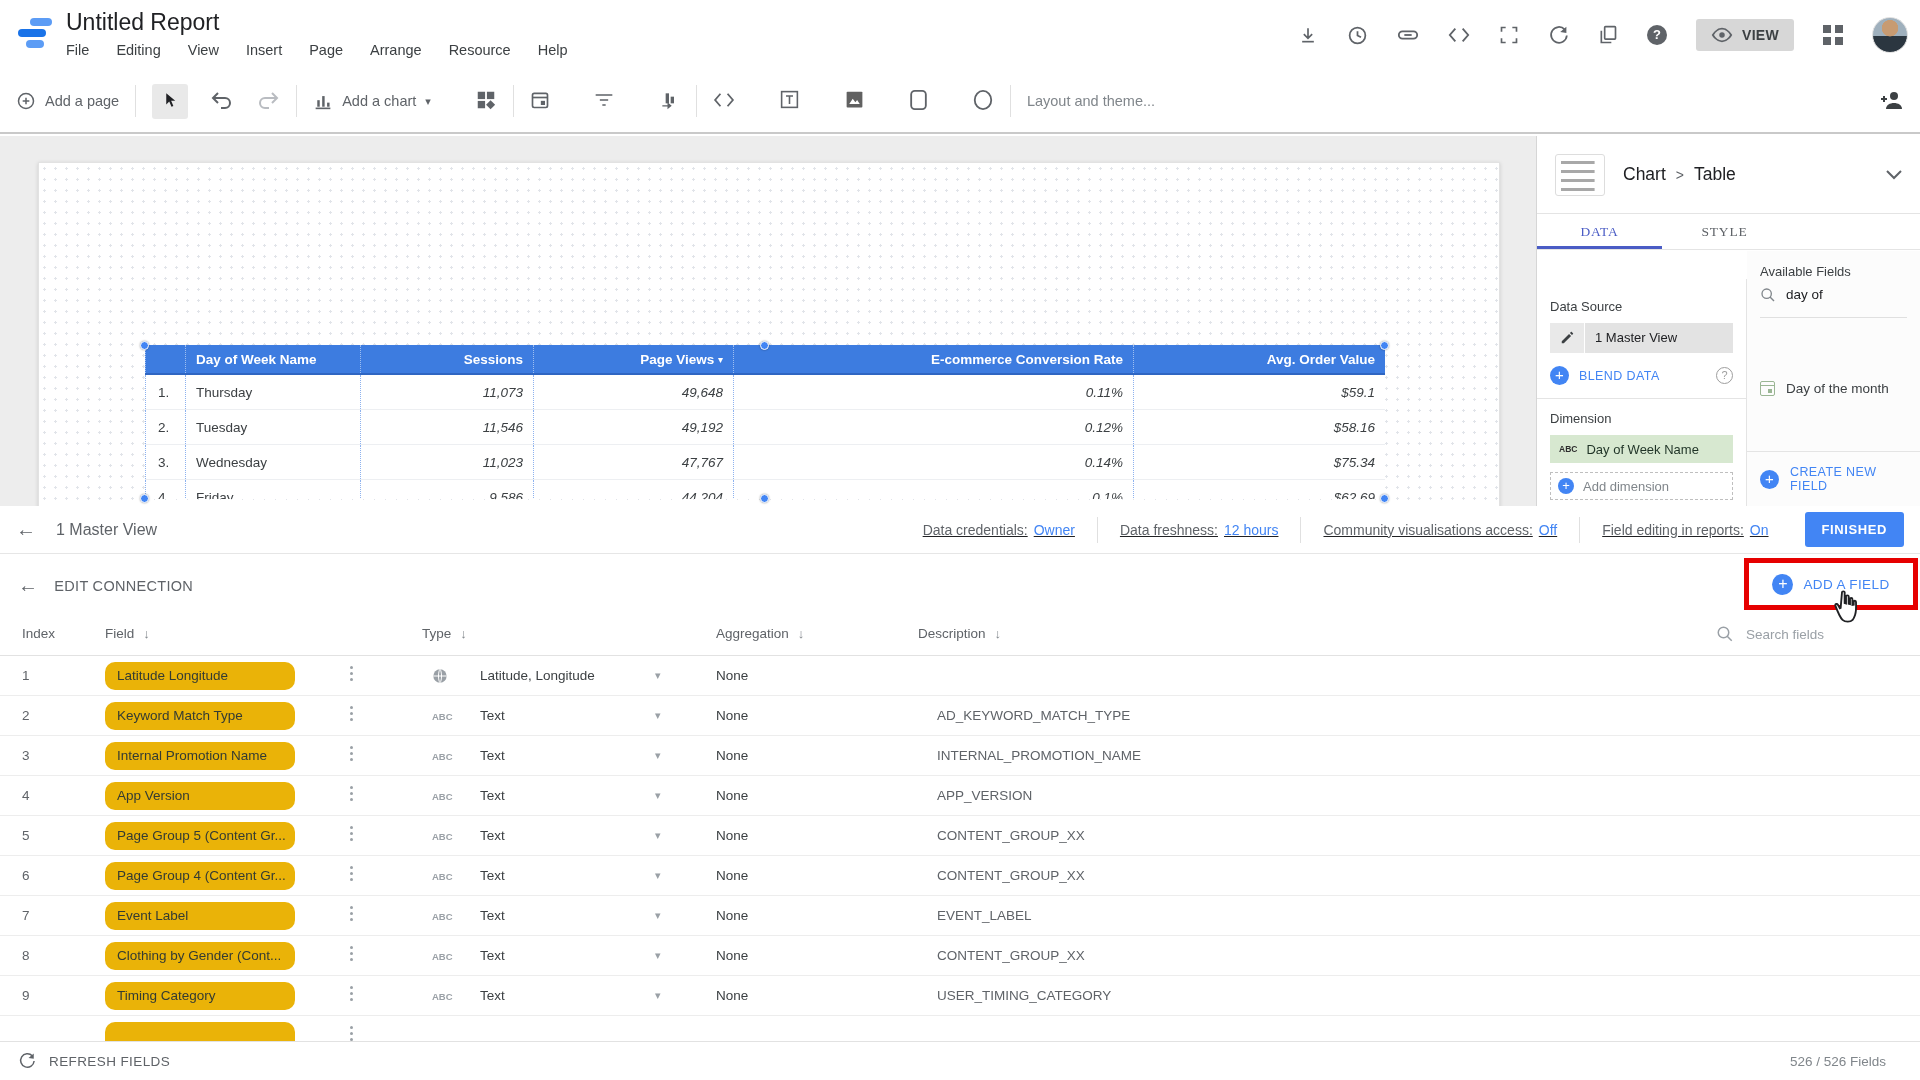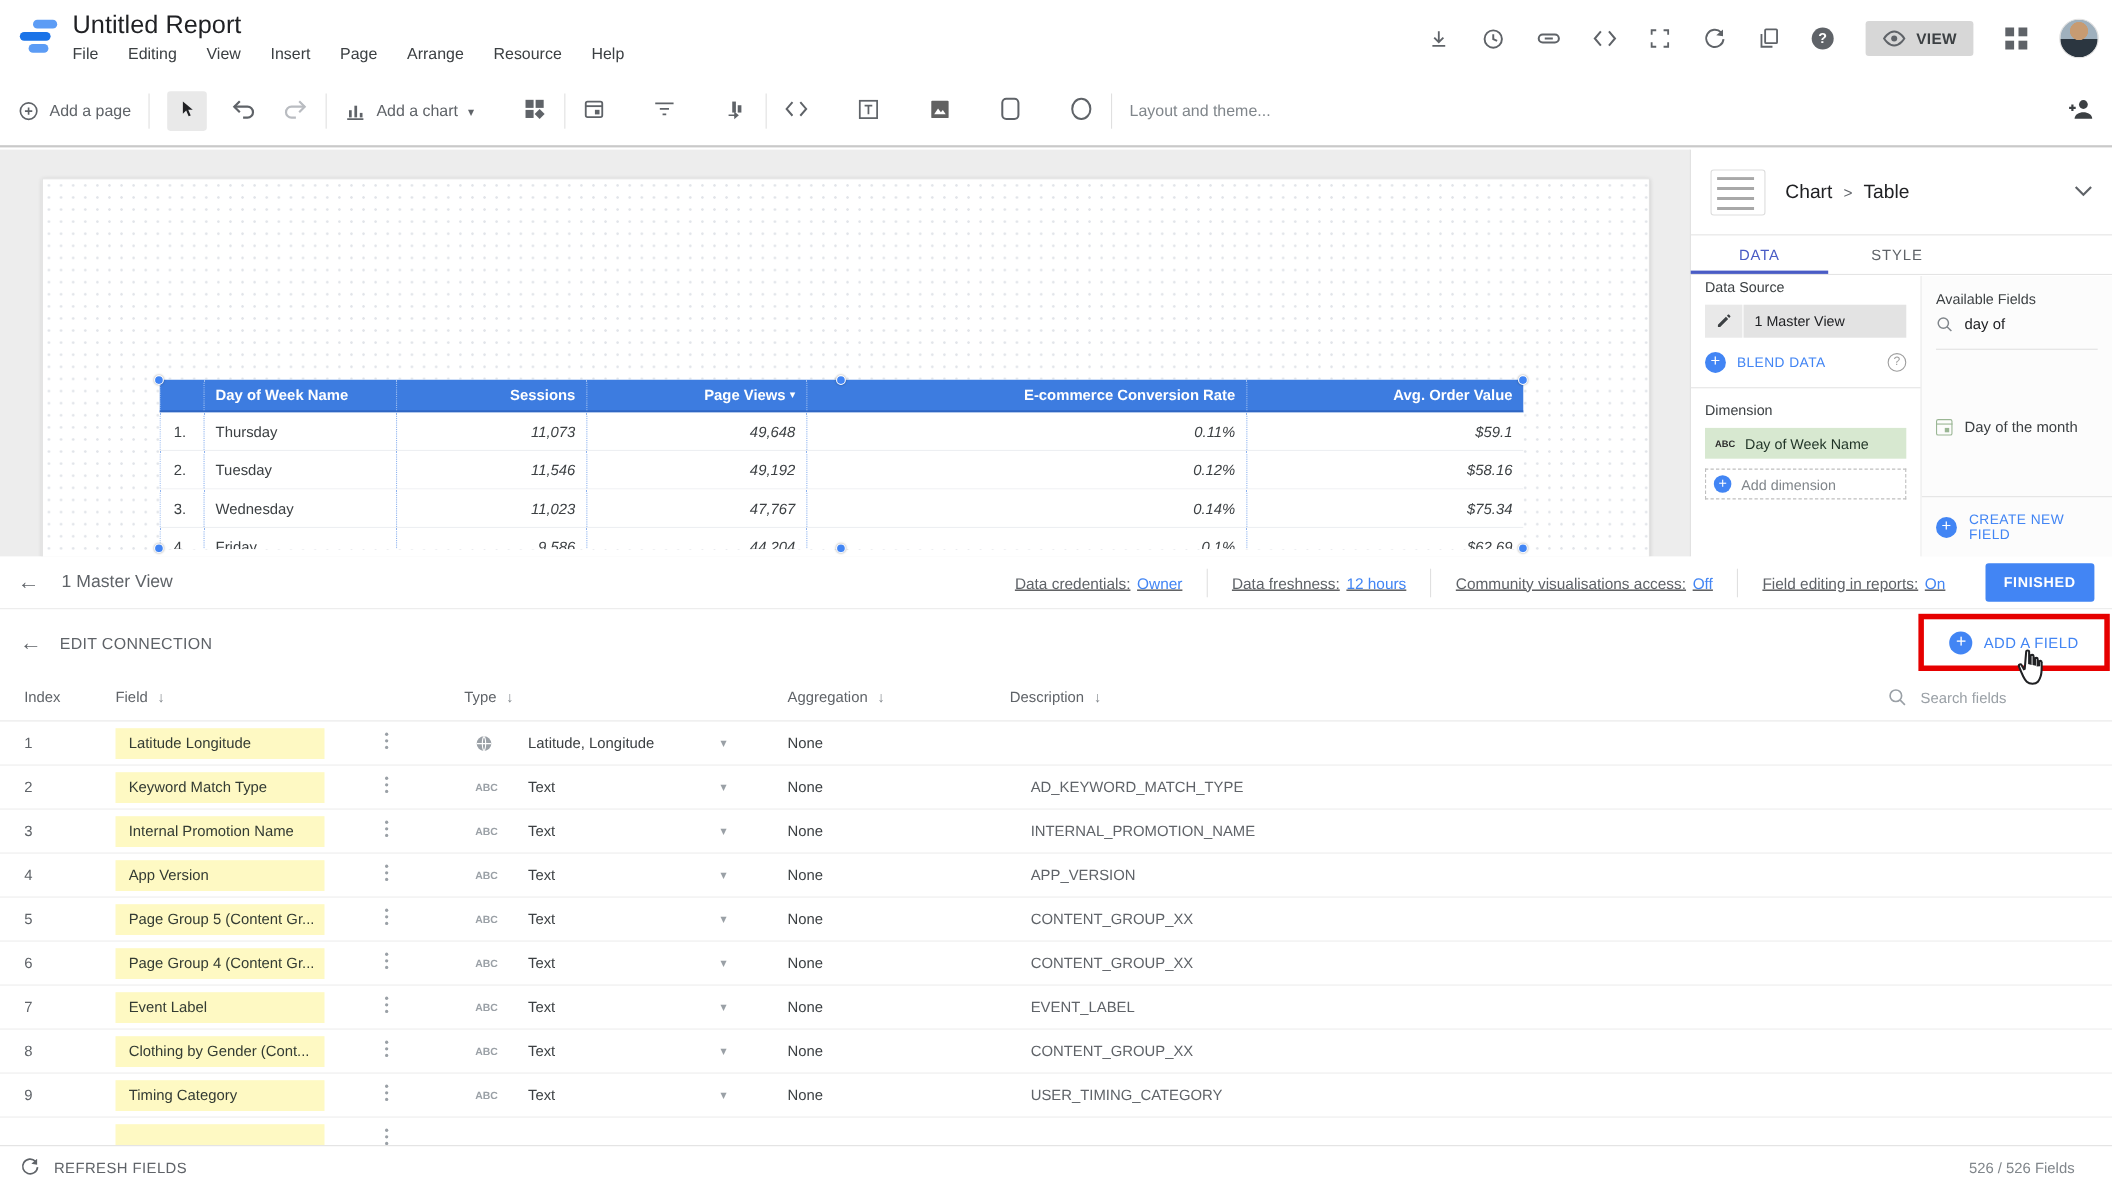--- a/index.html
+++ b/index.html
@@ -56,25 +56,25 @@
 
   
   .panel { position:absolute; top:136px; left:1536px; width:384px; height:370px; background:#fff; border-left:1px solid #d6d6d6; }
   .phead { height:78px; border-bottom:1px solid #e4e4e4; display:flex; align-items:center; padding:0 18px; gap:18px; }
   .thumb { width:50px; height:42px; border:1px solid #ddd; border-radius:3px; background:
      repeating-linear-gradient(180deg,#a8a8a8 0 3px, rgba(0,0,0,0) 3px 9px);
      background-size:70% 100%; background-position:5px 6px; background-repeat:no-repeat; }
   .bcrumb { font-size:17.5px; color:#202124; display:flex; gap:10px; align-items:center; }
   .bcrumb .bsep { color:#5f6368; font-size:14px; }
   .pchev { margin-left:auto; color:#5f6368; }
-  .ptabs { height:36px; border-bottom:1px solid #e4e4e4; display:flex; }
+  .ptabs { height:36px; border-bottom:1px solid #e4e4e4; display:flex;font-family:Liberation Serif, serif; }
   .ptab { width:125px; text-align:center; line-height:36px; font-size:13.5px; letter-spacing:.8px; color:#5f6368; }
   .ptab.active { color:#4a5cc5; border-bottom:3px solid #4a5cc5; }
   .pbody { position:absolute; top:115px; bottom:0; left:0; right:0; display:flex; }
-  .pleft { width:210px; border-right:1px solid #e4e4e4; padding:2px 13px 0 13px; }
+  .pleft { width:210px; border-right:1px solid #e4e4e4; padding:20px 13px 0 13px;margin-top:28px; }
   .pright { flex:1; background:#fcfcfc; position:relative; padding:13px 0 0 0; }
   .plabel { font-size:13px; color:#3c4043; margin-bottom:9px; }
   .ds-chip { display:flex; height:30px; gap:1px; }
   .ds-pencil { width:34px; background:#e9e9e9; display:flex; align-items:center; justify-content:center; }
   .ds-name { flex:1; background:#e3e3e3; font-size:13px; line-height:30px; padding-left:10px; color:#202124; white-space:nowrap; }
   .blend { margin-top:13px; display:flex; align-items:center; gap:10px; padding-bottom:13px; border-bottom:1px solid #e4e4e4; margin-left:-13px; margin-right:-13px; padding-left:13px; padding-right:13px; }
   .pluscirc { width:19px; height:19px; border-radius:50%; background:#4285f4; color:#fff; font-size:15px; text-align:center; line-height:18px; flex:none; }
   .pluscirc.sm { width:16px; height:16px; font-size:13px; line-height:15px; }
   .bluelbl { color:#4285f4; font-size:12.5px; letter-spacing:.4px; }
   .help-q { margin-left:auto; width:17px; height:17px; border:1.5px solid #9e9e9e; border-radius:50%; color:#9e9e9e; font-size:11px; text-align:center; line-height:15px; }
@@ -112,21 +112,21 @@
 
   
   .fthead { position:absolute; top:613px; left:0; width:1920px; height:43px; border-bottom:1px solid #e2e2e2; background:#fff; font-size:13.5px; color:#5f6368; }
   .fthead .hc { position:absolute; top:13px; display:flex; gap:9px; }
   .sorty { color:#80868b; font-size:13px; }
   .ft-search { position:absolute; right:96px; top:12px; display:flex; gap:12px; align-items:center; }
   .ft-search .ph { color:#9aa0a6; font-size:13.5px; }
   .ftrows { position:absolute; top:656px; left:0; width:1920px; height:385px; overflow:hidden; background:#fff; }
   .frow { position:absolute; left:0; width:1920px; height:40px; border-bottom:1px solid #ededed; font-size:13.5px; }
   .fr-idx { position:absolute; left:22px; top:12px; color:#5f6368; }
-  .fr-chip { position:absolute; left:105px; top:6px; width:190px; height:28px; background:#fef9c3; color:#333b33; line-height:28px; padding:0 12px; white-space:nowrap; overflow:hidden; }
+  .fr-chip { position:absolute; left:105px; top:6px; width:190px; height:28px; background:#eab308; color:#333b33; line-height:28px; padding:0 12px; white-space:nowrap; overflow:hidden;border-radius:10px; }
   .fr-dots { position:absolute; left:350px; top:10px; display:flex; flex-direction:column; gap:3px; }
   .fr-dots i { width:3px; height:3px; border-radius:50%; background:#9aa0a6; }
   .fr-ticon { position:absolute; left:432px; top:12px; color:#9aa0a6; }
   .fr-ticon.abc { font-size:9.5px; font-weight:bold; top:15px; }
   .fr-type { position:absolute; left:480px; top:12px; color:#3c4043; }
   .fr-arrow { position:absolute; left:655px; top:13px; color:#9aa0a6; font-size:11px; }
   .fr-agg { position:absolute; left:716px; top:12px; color:#3c4043; }
   .fr-desc { position:absolute; left:937px; top:12px; color:#5f6368; }
 
   

